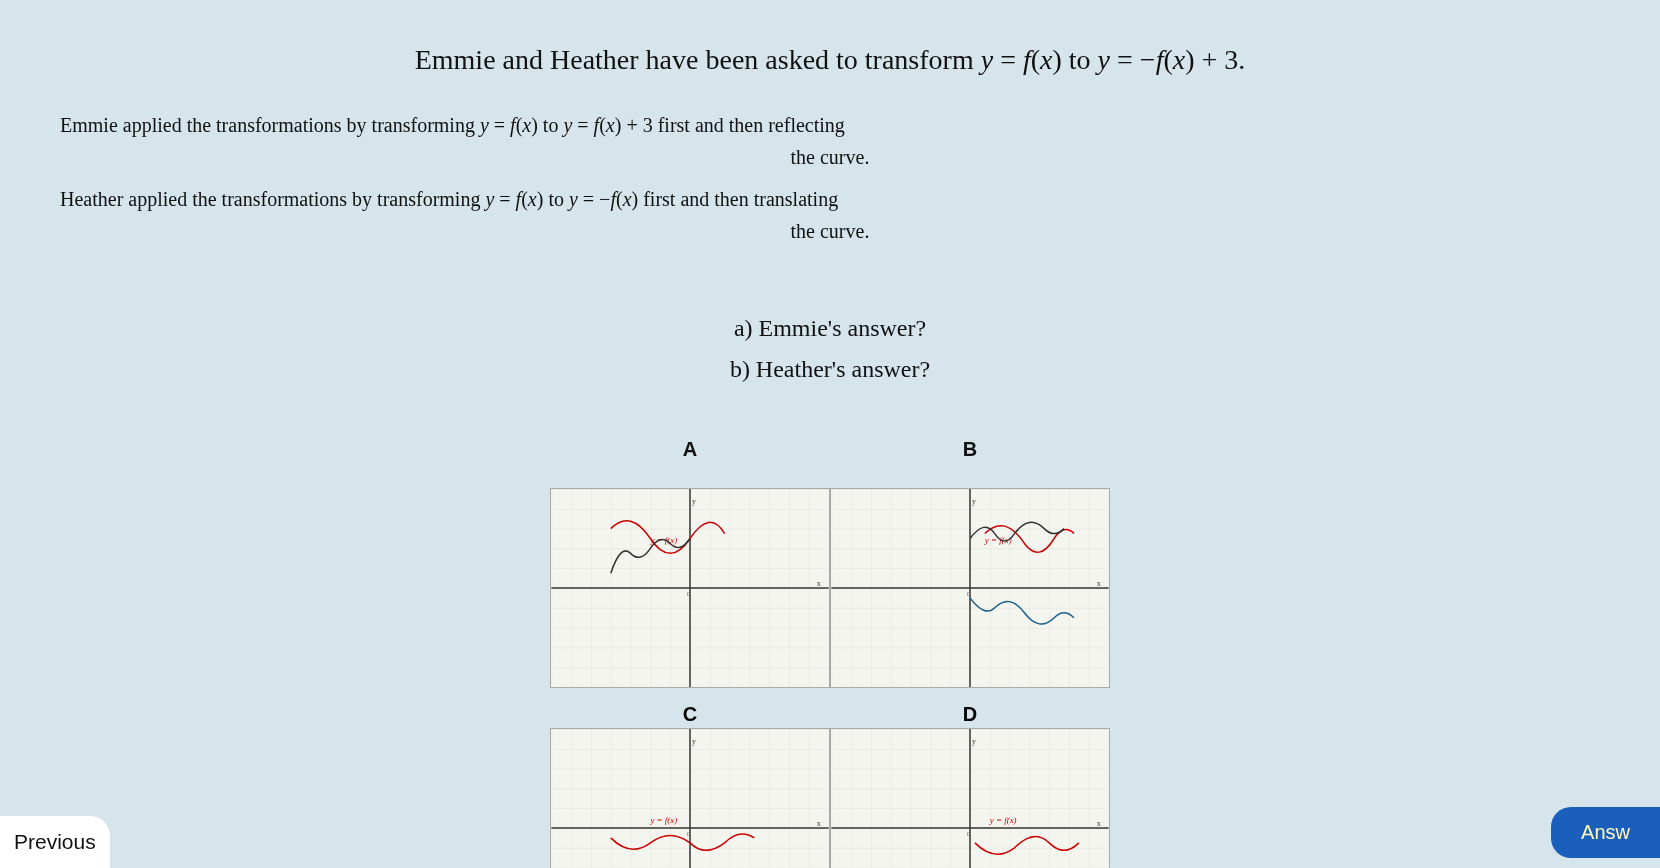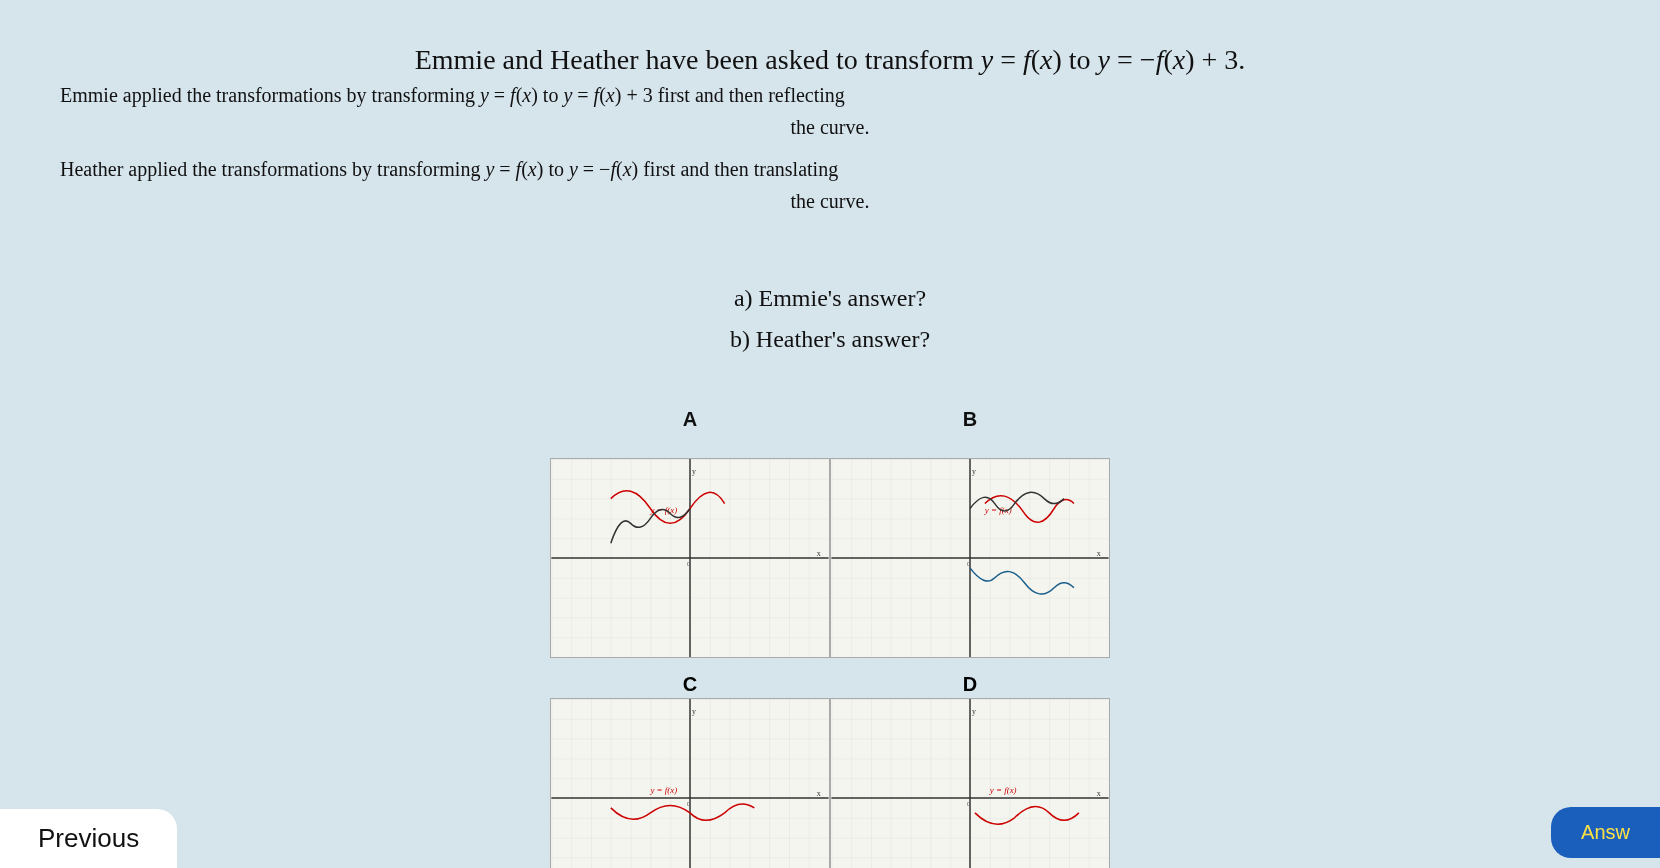--- a/index.html
+++ b/index.html
@@ -14,20 +14,21 @@
 
     .main-content {
       padding: 40px 60px 20px 60px;
       max-width: 1660px;
     }
 
     .title-line {
       text-align: center;
       font-size: 28px;
       font-weight: normal;
+      margin-bottom: 30px;
       color: #111;
       line-height: 1.4;
     }
 
     .paragraph-block {
       font-size: 20px;
       line-height: 1.6;
       color: #111;
       margin-bottom: 10px;
     }
@@ -78,39 +79,39 @@
       height: 100%;
     }
 
     .previous-btn {
       position: absolute;
       bottom: 0;
       left: 0;
       background: white;
       border: none;
       border-radius: 0 20px 0 0;
-      padding: 14px 38px;
-      font-size: 26px;
+      padding: 14px 14px;
+      font-size: 21px;
       cursor: pointer;
       color: #111;
       font-family: Arial, sans-serif;
       font-weight: normal;
     }
 
     .answer-btn {
       position: absolute;
       bottom: 10px;
       right: 0;
       background: #1a5fbc;
       border: none;
       border-radius: 20px 0 0 20px;
       padding: 14px 30px;
       font-size: 20px;
       cursor: pointer;
-      color: #fde047;
+      color: #fef9c3;
       font-family: Arial, sans-serif;
       font-weight: normal;
     }
 
     .math {
       font-style: italic;
     }
 
     .diagrams-wrapper {
       position: relative;

